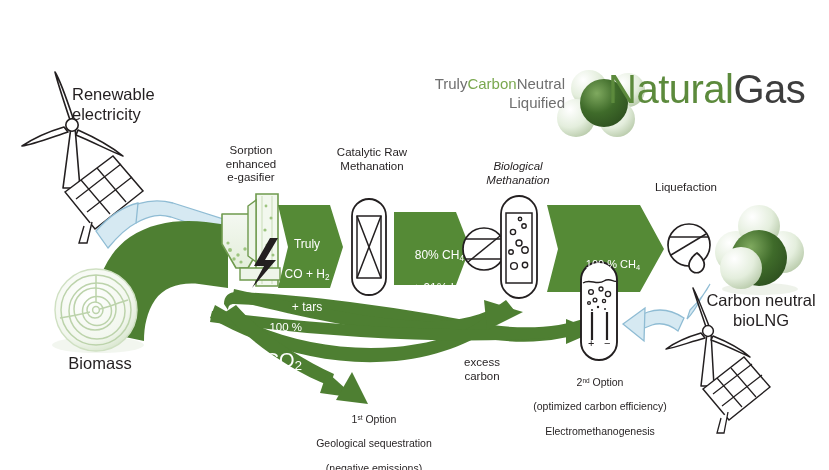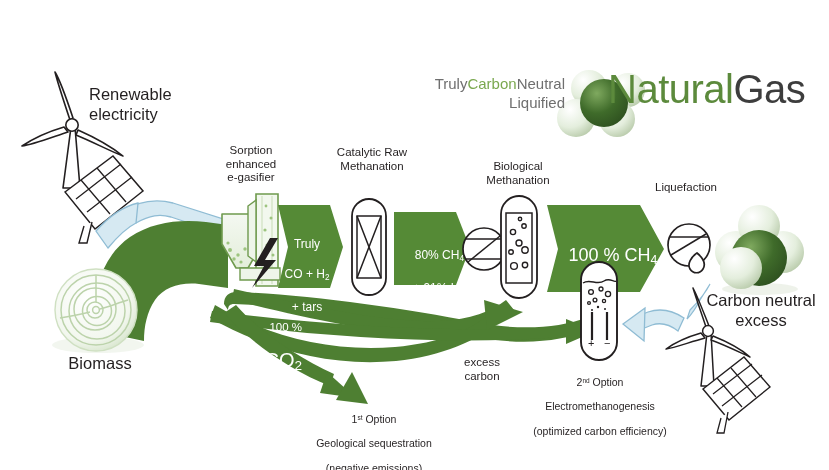--- a/index.html
+++ b/index.html
@@ -7,21 +7,21 @@
   body{width:829px;height:470px;overflow:hidden;
        font-family:"Liberation Sans","DejaVu Sans",sans-serif;
        color:#231f20;}
   #stage{position:relative;width:829px;height:470px;background:#fff;}
   .lbl{position:absolute;font-size:11.5px;line-height:13.5px;color:#231f20;
        text-align:center;white-space:pre-line;}
   .lbl.sm{font-size:10.5px;line-height:12.5px;}
   .big{font-size:16.5px;line-height:20px;color:#231f20;}
   .onflow{position:absolute;color:#ffffff;font-size:12px;line-height:15px;
           text-align:center;white-space:pre-line;}
-  .onflow.big2{font-size:18px;line-height:18px;}
+  .onflow.big2{font-size:11px;line-height:24px;}
   svg{display:block;}
   .svgwrap{position:absolute;top:0;left:0;width:829px;height:470px;
            pointer-events:none;}
   
   #logo{position:absolute;left:412px;top:68px;width:415px;height:62px;}
   #logo-text-left{position:absolute;right:262px;top:6px;text-align:right;
       font-size:15px;line-height:19px;white-space:nowrap;}
   .g-truly{color:#6f6f6f;}
   .g-carbon{color:#7aa84f;}
   .g-neutral{color:#6f6f6f;}
@@ -280,53 +280,53 @@
   </div>
 
   <div id="logo">
     <div id="logo-text-left">
       <div><span class="g-truly">Truly</span><span class="g-carbon">Carbon</span><span class="g-neutral">Neutral</span></div>
       <div class="g-liq">Liquified</div>
     </div>
     <div id="logo-word"><span class="w-natural">Natural</span><span class="w-gas">Gas</span></div>
   </div>
 
-  <div class="lbl big" style="left:72px;top:84px;width:130px;text-align:left;margin-left:17px;">Renewable
+  <div class="lbl big" style="left:72px;top:84px;width:130px;text-align:left;">Renewable
 electricity</div>
 
   <div class="lbl big" style="left:40px;top:353px;width:120px;">Biomass</div>
 
   <div class="lbl" style="left:196px;top:144px;width:110px;">Sorption
 enhanced
 e-gasifier</div>
 
   <div class="lbl" style="left:316px;top:146px;width:112px;">Catalytic Raw
 Methanation</div>
 
-  <div class="lbl" style="left:462px;top:160px;width:112px;">Biological
+  <div class="lbl" style="left:462px;top:160px;width:112px;font-style:italic;">Biological
 Methanation</div>
 
   <div class="lbl" style="left:636px;top:181px;width:100px;">Liquefaction</div>
 
   <div class="lbl big" style="left:694px;top:290px;width:134px;">Carbon neutral
-excess</div>
+bioLNG</div>
 
   <div class="lbl" style="left:448px;top:356px;width:68px;">excess
 carbon</div>
 
   <div class="lbl sm" style="left:284px;top:399px;width:180px;">
     <div><span>1</span><sup>st</sup><span> Option</span></div>
     <div>Geological sequestration</div>
     <div>(negative emissions)</div>
   </div>
 
   <div class="lbl sm" style="left:509px;top:362px;width:182px;">
     <div><span>2</span><sup>nd</sup><span> Option</span></div>
+    <div>(optimized carbon efficiency)</div>
     <div>Electromethanogenesis</div>
-    <div>(optimized carbon efficiency)</div>
   </div>
 
   <div class="onflow" style="left:278px;top:222px;width:58px;">
     <div>Truly</div>
     <div><span>CO + H</span><sub>2</sub></div>
     <div>+ tars</div>
   </div>
 
   <div class="onflow" style="left:398px;top:233px;width:66px;text-align:right;">
     <div><span>80% CH</span><sub>4</sub></div>

